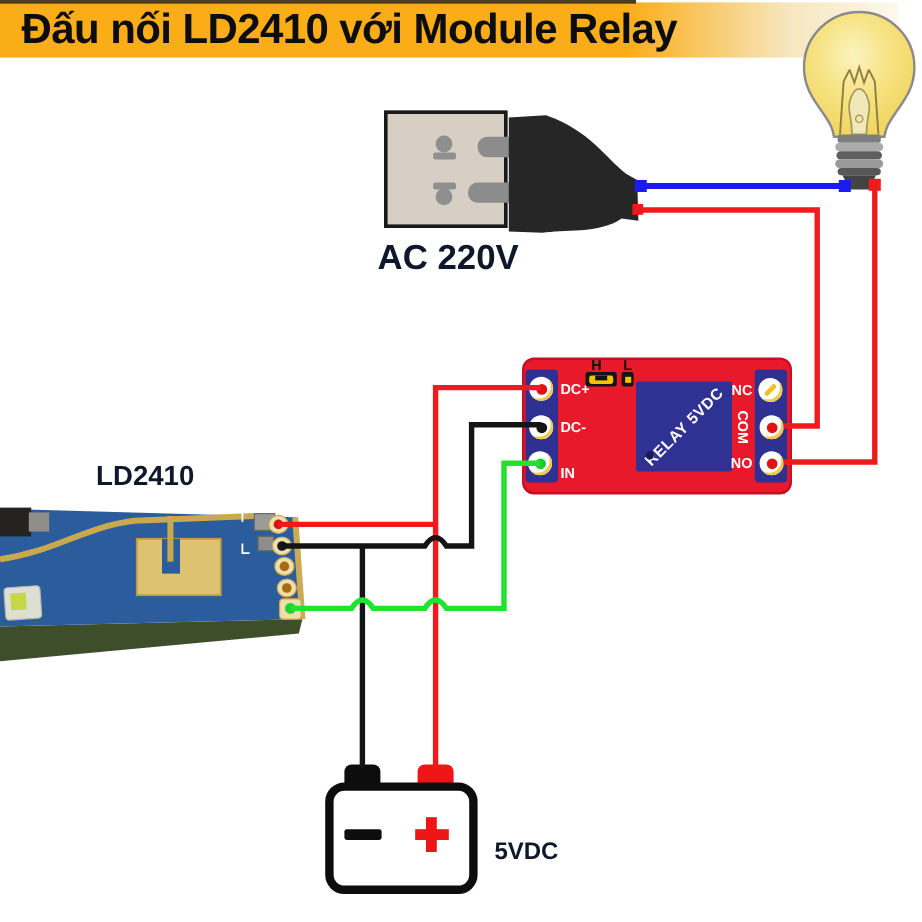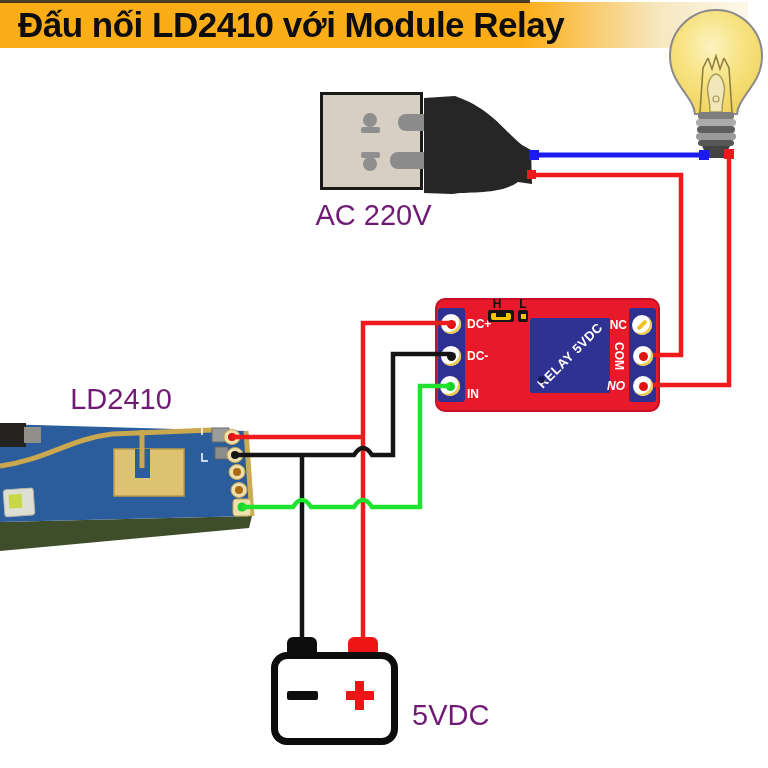--- a/index.html
+++ b/index.html
@@ -8,25 +8,25 @@
   .abs{position:absolute;}
 
   
   .banner{position:absolute;left:0;top:2px;width:748px;height:46px;
     background:linear-gradient(90deg,#FBAD18 0%,#FBAD18 70%,#F6E7BF 88%,#FDF8EC 100%);}
   .banner-topline{position:absolute;left:0;top:0;width:530px;height:3px;background:#2a1c08;opacity:.85;}
   .title{position:absolute;left:18px;top:0;line-height:46px;font-size:35px;font-weight:700;
          color:#0d0d0d;letter-spacing:-0.5px;white-space:nowrap;}
 
   
-  .caption{position:absolute;font-weight:400;color:#701a75;white-space:nowrap;}
+  .caption{position:absolute;font-weight:700;color:#0f172a;white-space:nowrap;}
   .cap-ac{left:306px;top:199px;width:135px;text-align:center;font-size:29px;}
-  .cap-ld{left:60px;top:383px;width:122px;text-align:center;font-size:29px;}
+  .cap-ld{left:60px;top:383px;width:122px;text-align:center;font-size:23px;}
   .cap-relay{left:438px;top:427px;width:250px;text-align:center;font-size:27px;}
-  .cap-batt{left:412px;top:699px;font-size:29px;}
+  .cap-batt{left:412px;top:699px;font-size:20px;}
 
   
   .outlet{position:absolute;left:320px;top:92px;width:103px;height:98px;background:#D7CFC3;
           border:3px solid #1a1a1a;box-sizing:border-box;}
   .sockmark{position:absolute;background:#8F8F8F;}
   .sm-circle{border-radius:50%;width:14px;height:14px;}
   .sm-bar{width:19px;height:6px;border-radius:2px;}
   .prong{position:absolute;background:#8C8C8C;border-radius:8px;}
 
   
@@ -178,21 +178,21 @@
       <div class="term-slash"></div>
     </div>
     <div class="term" style="left:196px;top:46px;">
       <div class="term-dot" style="background:#E01214;"></div>
     </div>
     <div class="term" style="left:196px;top:76px;">
       <div class="term-dot" style="background:#E01214;"></div>
     </div>
     <div class="tlabel" style="left:168px;top:18px;width:22px;text-align:right;">NC</div>
     <div class="tlabel com-label" style="left:168px;top:49px;width:28px;text-align:center;">COM</div>
-    <div class="tlabel" style="left:168px;top:79px;width:22px;text-align:center;font-style:italic;">NO</div>
+    <div class="tlabel" style="left:168px;top:79px;width:22px;text-align:right;">NO</div>
   </div>
 
   <div class="batt-term" style="left:287px;top:637px;background:#0d0d0d;"></div>
   <div class="batt-term" style="left:348px;top:637px;background:#EE1516;"></div>
   <div class="batt-body"></div>
   <div class="batt-minus"></div>
   <div class="batt-plus-h"></div>
   <div class="batt-plus-v"></div>
   <div class="caption cap-batt">5VDC</div>
 

